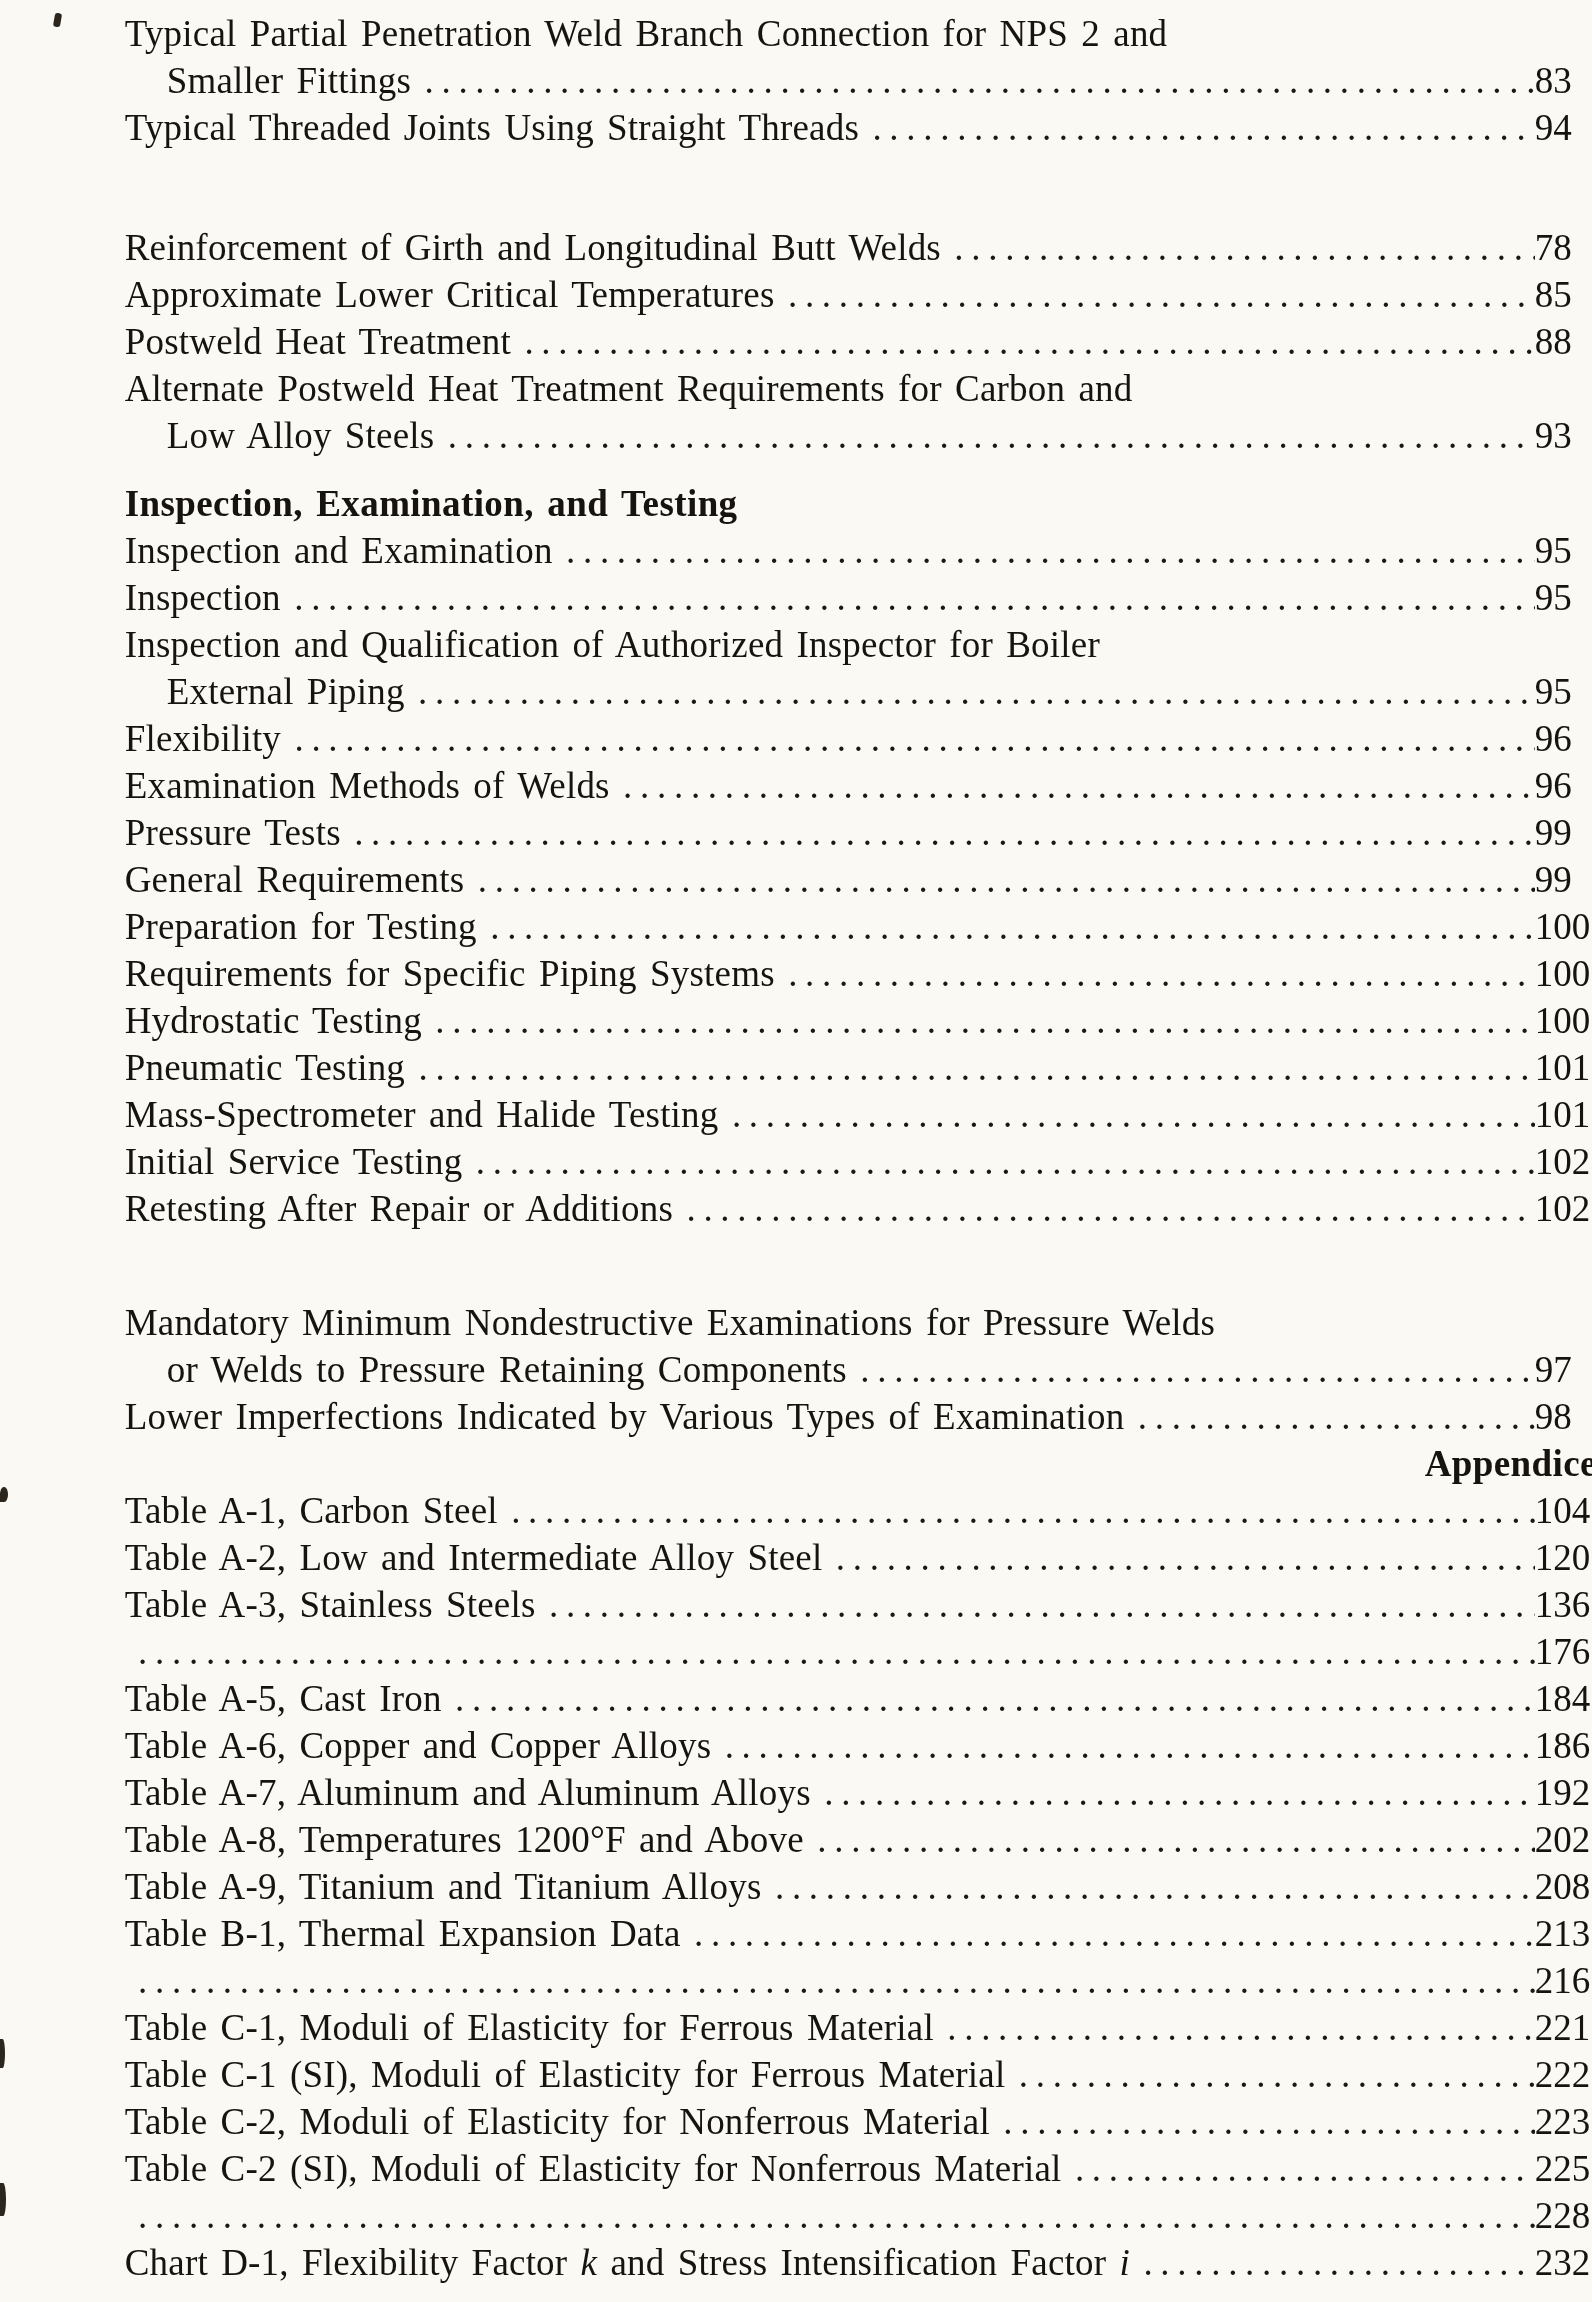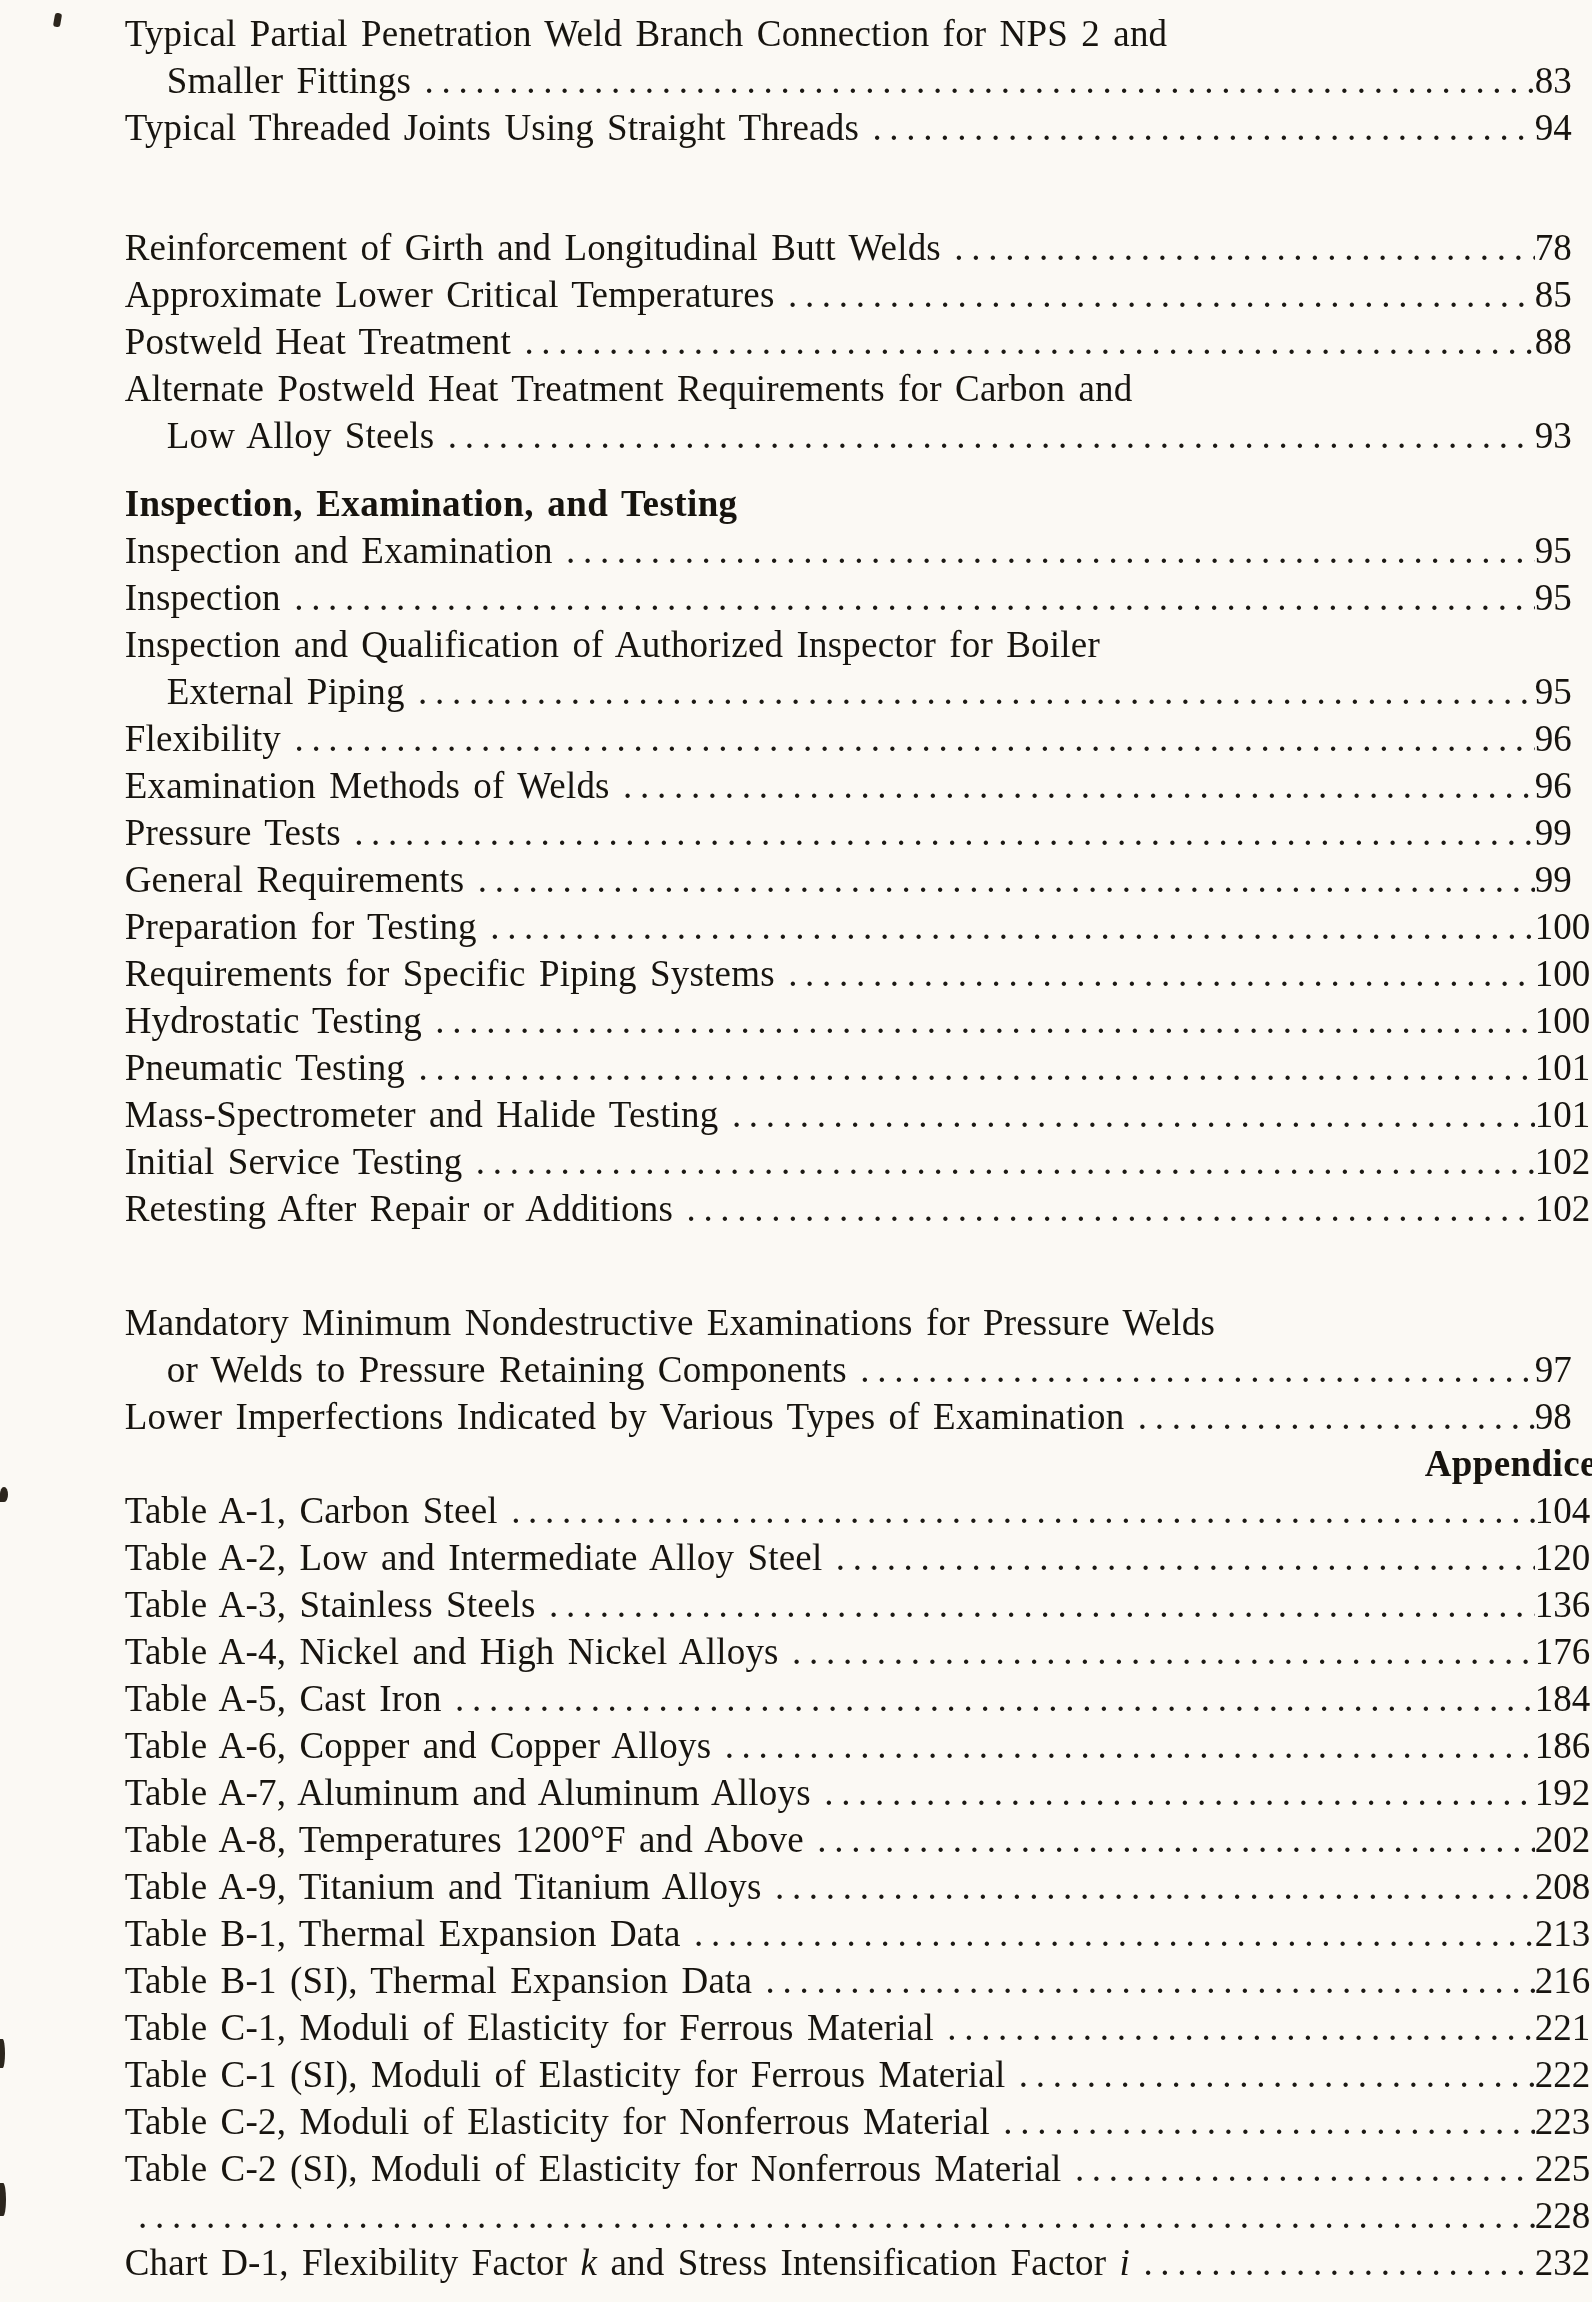--- a/index.html
+++ b/index.html
@@ -203,21 +203,20 @@
         <span class="title">Table A-2, Low and Intermediate Alloy Steel</span>
         <span class="dots">......................................................................................................................................................</span>
         <span class="pagenum">120</span>
       </div>
       <div class="row entry">
         <span class="title">Table A-3, Stainless Steels</span>
         <span class="dots">......................................................................................................................................................</span>
         <span class="pagenum">136</span>
       </div>
       <div class="row entry">
-        <span class="title">Table A-4, Nickel and High Nickel Alloys</span>
         <span class="dots">......................................................................................................................................................</span>
         <span class="pagenum">176</span>
       </div>
       <div class="row entry">
         <span class="title">Table A-5, Cast Iron</span>
         <span class="dots">......................................................................................................................................................</span>
         <span class="pagenum">184</span>
       </div>
       <div class="row entry">
         <span class="title">Table A-6, Copper and Copper Alloys</span>
@@ -238,21 +237,20 @@
         <span class="title">Table A-9, Titanium and Titanium Alloys</span>
         <span class="dots">......................................................................................................................................................</span>
         <span class="pagenum">208</span>
       </div>
       <div class="row entry">
         <span class="title">Table B-1, Thermal Expansion Data</span>
         <span class="dots">......................................................................................................................................................</span>
         <span class="pagenum">213</span>
       </div>
       <div class="row entry">
-        <span class="title">Table B-1 (SI), Thermal Expansion Data</span>
         <span class="dots">......................................................................................................................................................</span>
         <span class="pagenum">216</span>
       </div>
       <div class="row entry">
         <span class="title">Table C-1, Moduli of Elasticity for Ferrous Material</span>
         <span class="dots">......................................................................................................................................................</span>
         <span class="pagenum">221</span>
       </div>
       <div class="row entry">
         <span class="title">Table C-1 (SI), Moduli of Elasticity for Ferrous Material</span>

